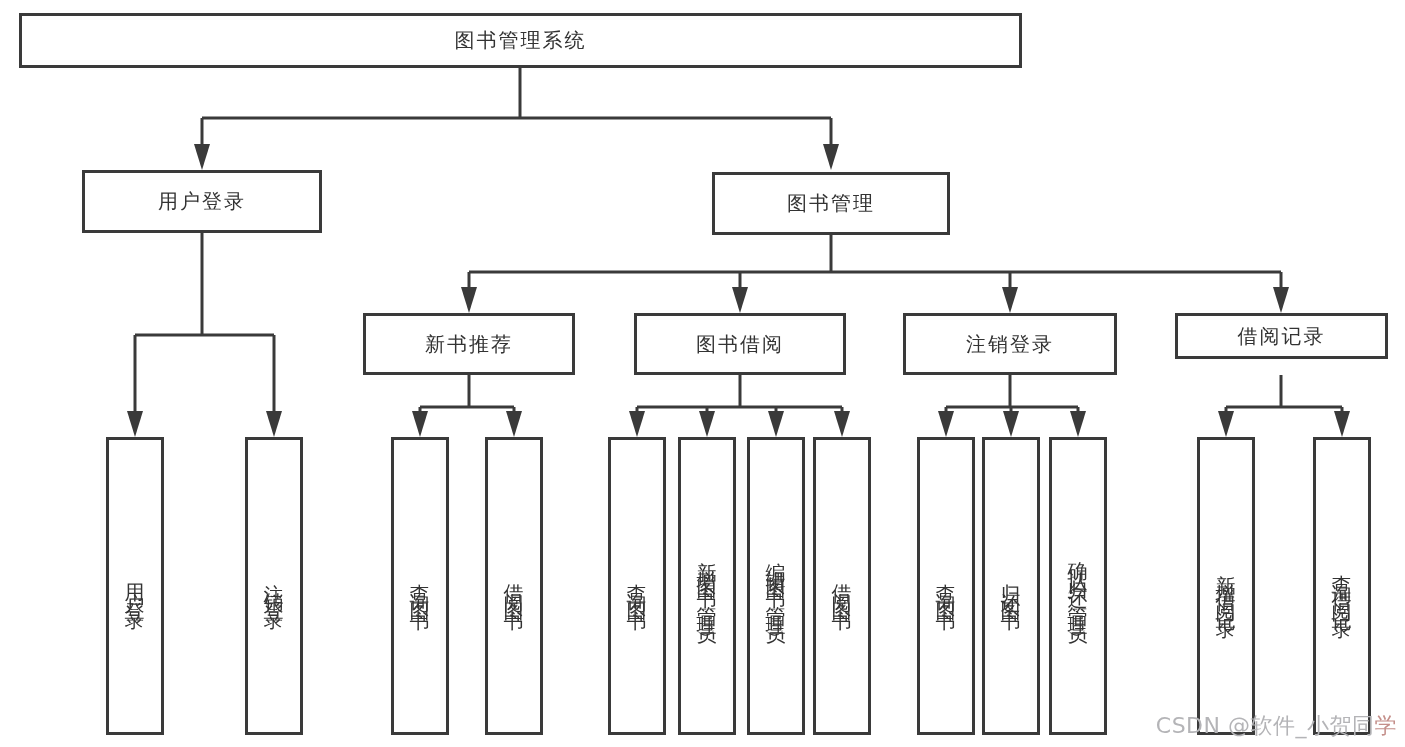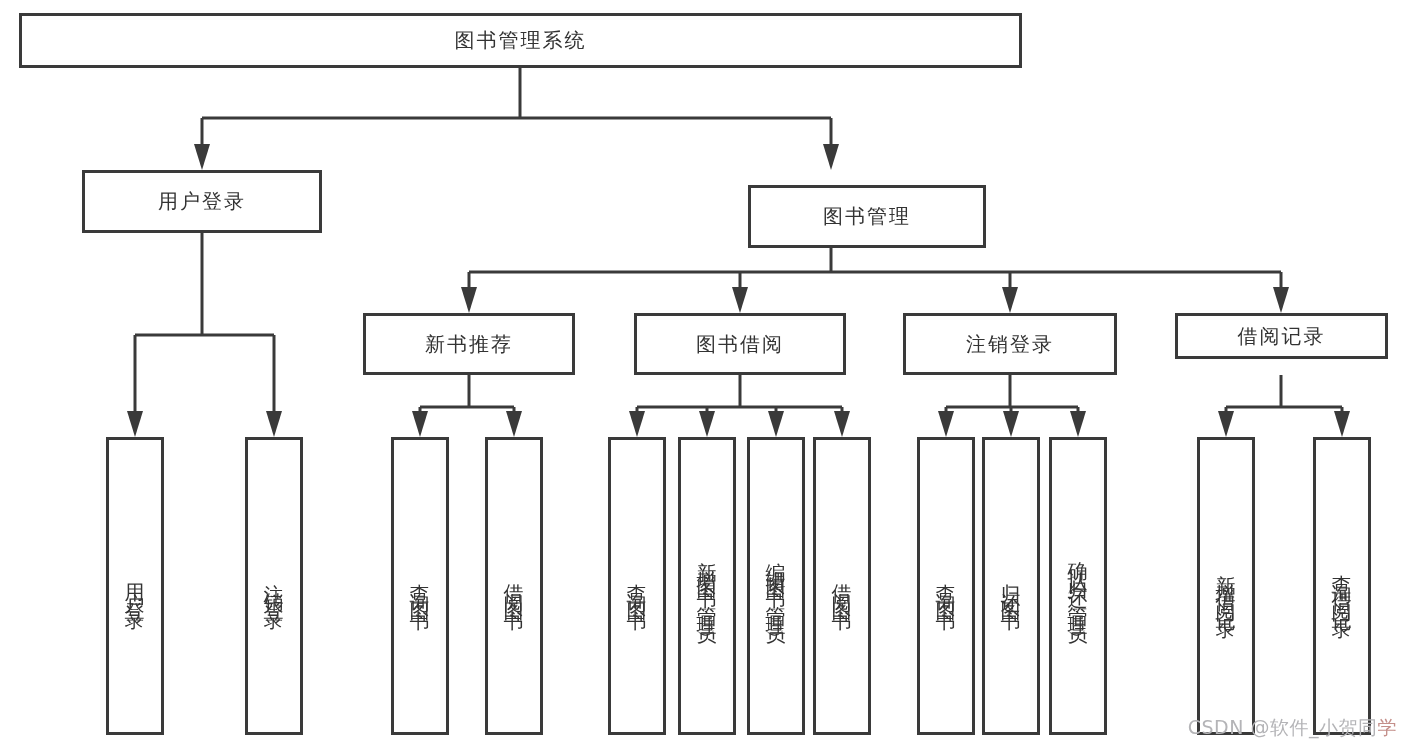--- a/index.html
+++ b/index.html
@@ -45,21 +45,21 @@
     text-orientation: mixed;
     font-size: 20px;
     letter-spacing: 9px;
     line-height: 1;
     color: var(--text);
   }
   .watermark {
     position: absolute;
     right: 8px;
     bottom: 6px;
-    font-size: 19px;
+    font-size: 22px;
     letter-spacing: 0.5px;
     white-space: nowrap;
     color: var(--watermark-gray);
   }
   .watermark .accent { color: var(--watermark-accent); }
 </style>
 </head>
 <body>
 
 <div class="canvas">
@@ -137,21 +137,21 @@
     </g>
   </svg>
 
   <div class="box" style="left:19px;top:13px;width:1003px;height:55px;">
     <span class="h-label">图书管理系统</span>
   </div>
 
   <div class="box" style="left:82px;top:170px;width:240px;height:63px;">
     <span class="h-label">用户登录</span>
   </div>
-  <div class="box" style="left:712px;top:185px;width:238px;height:63px;margin-left:36px;">
+  <div class="box" style="left:712px;top:172px;width:238px;height:63px;">
     <span class="h-label">图书管理</span>
   </div>
 
   <div class="box" style="left:363px;top:313px;width:212px;height:62px;">
     <span class="h-label">新书推荐</span>
   </div>
   <div class="box" style="left:634px;top:313px;width:212px;height:62px;">
     <span class="h-label">图书借阅</span>
   </div>
   <div class="box" style="left:903px;top:313px;width:214px;height:62px;">

